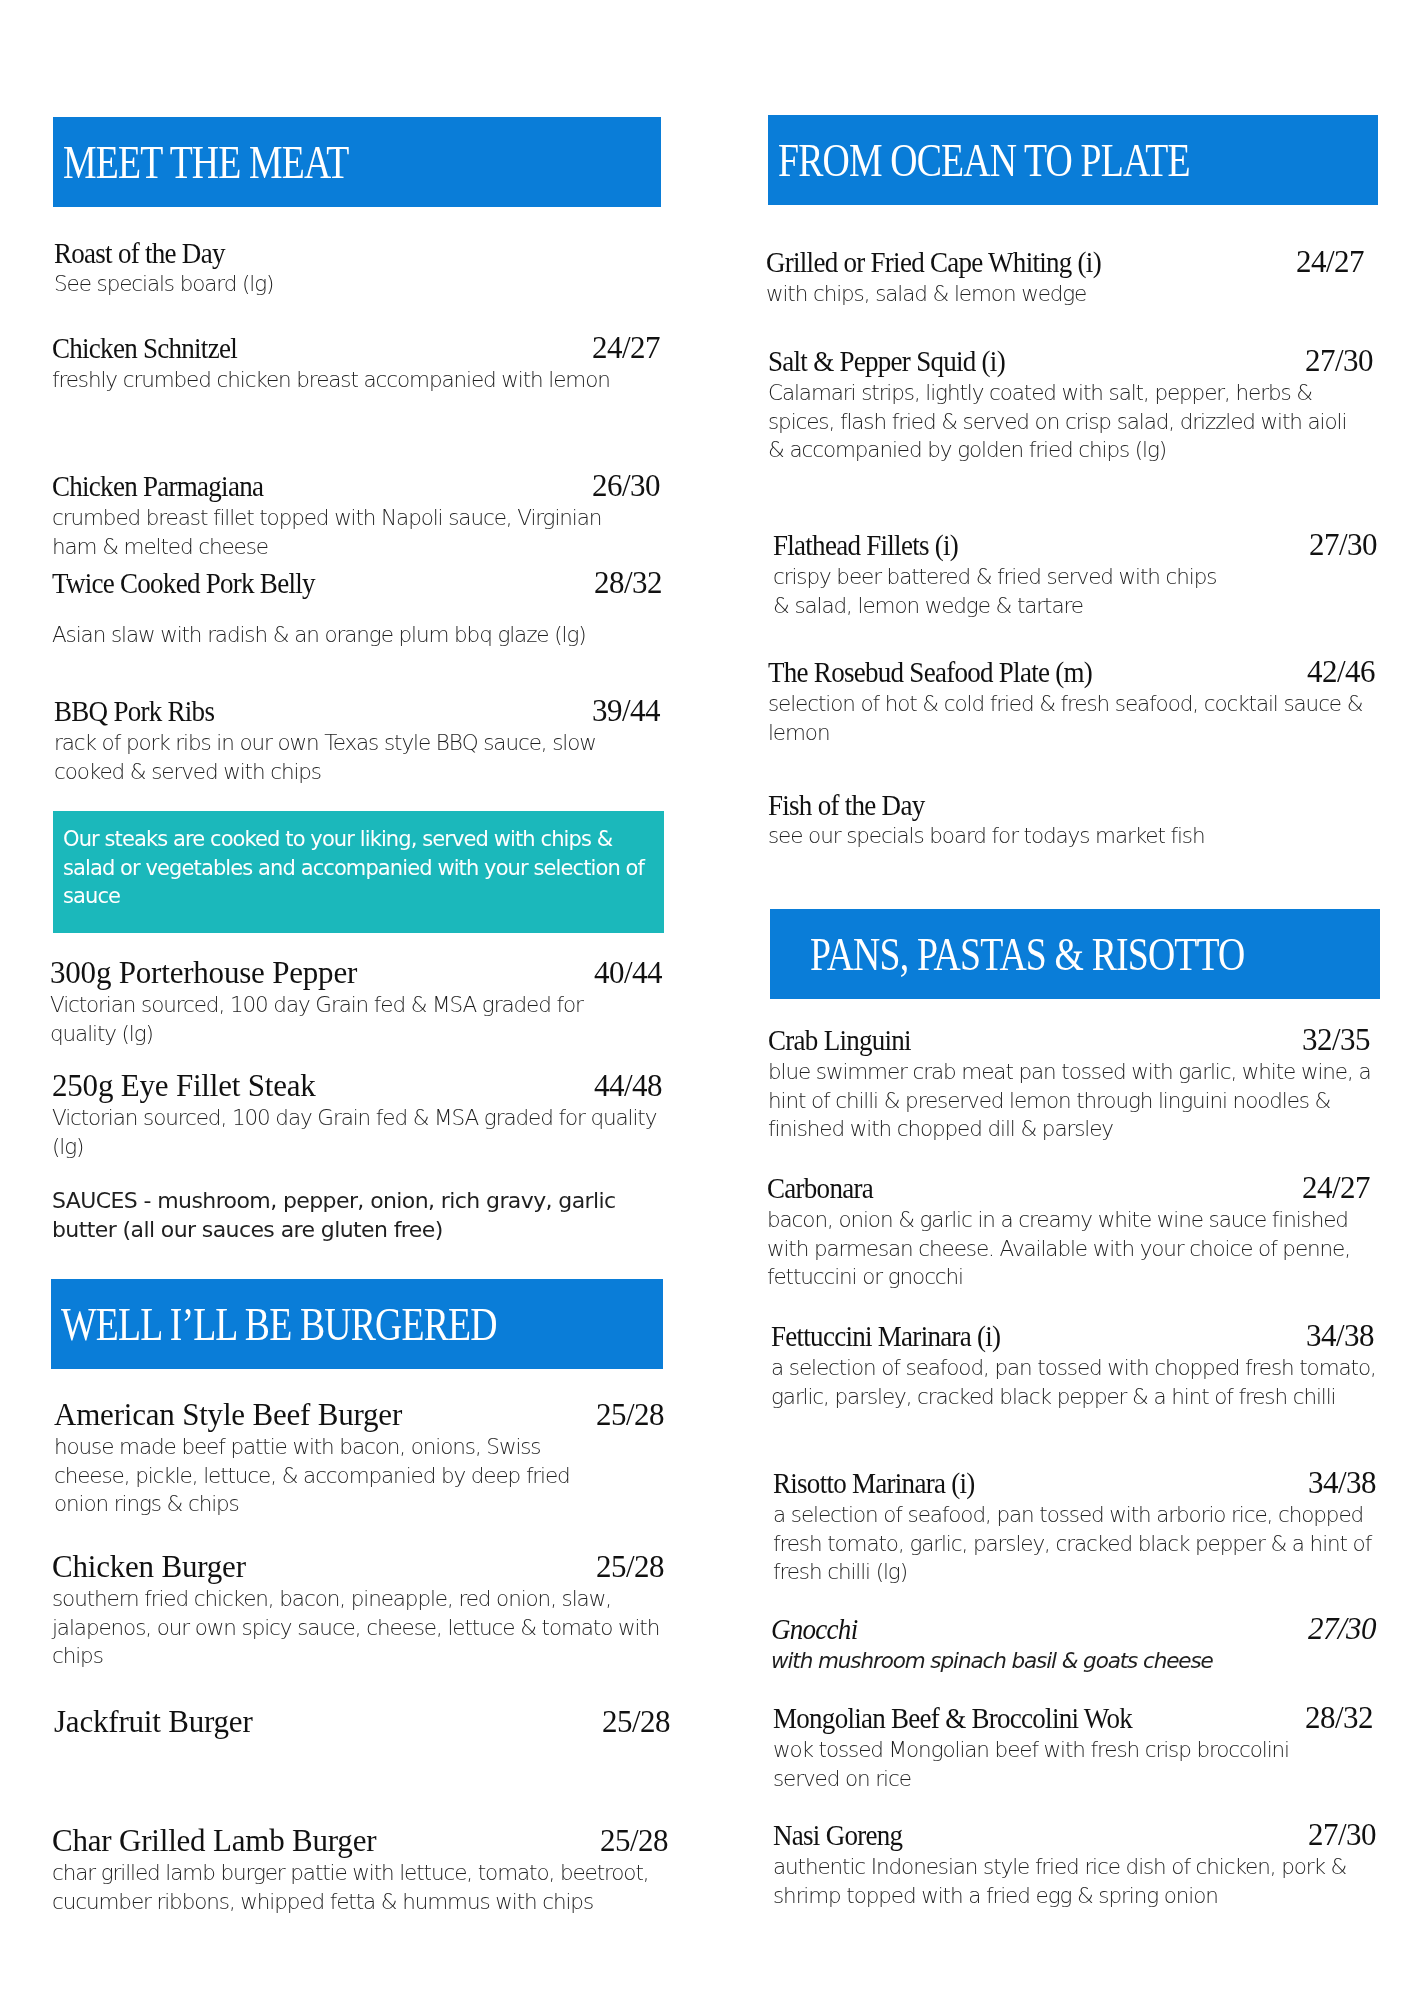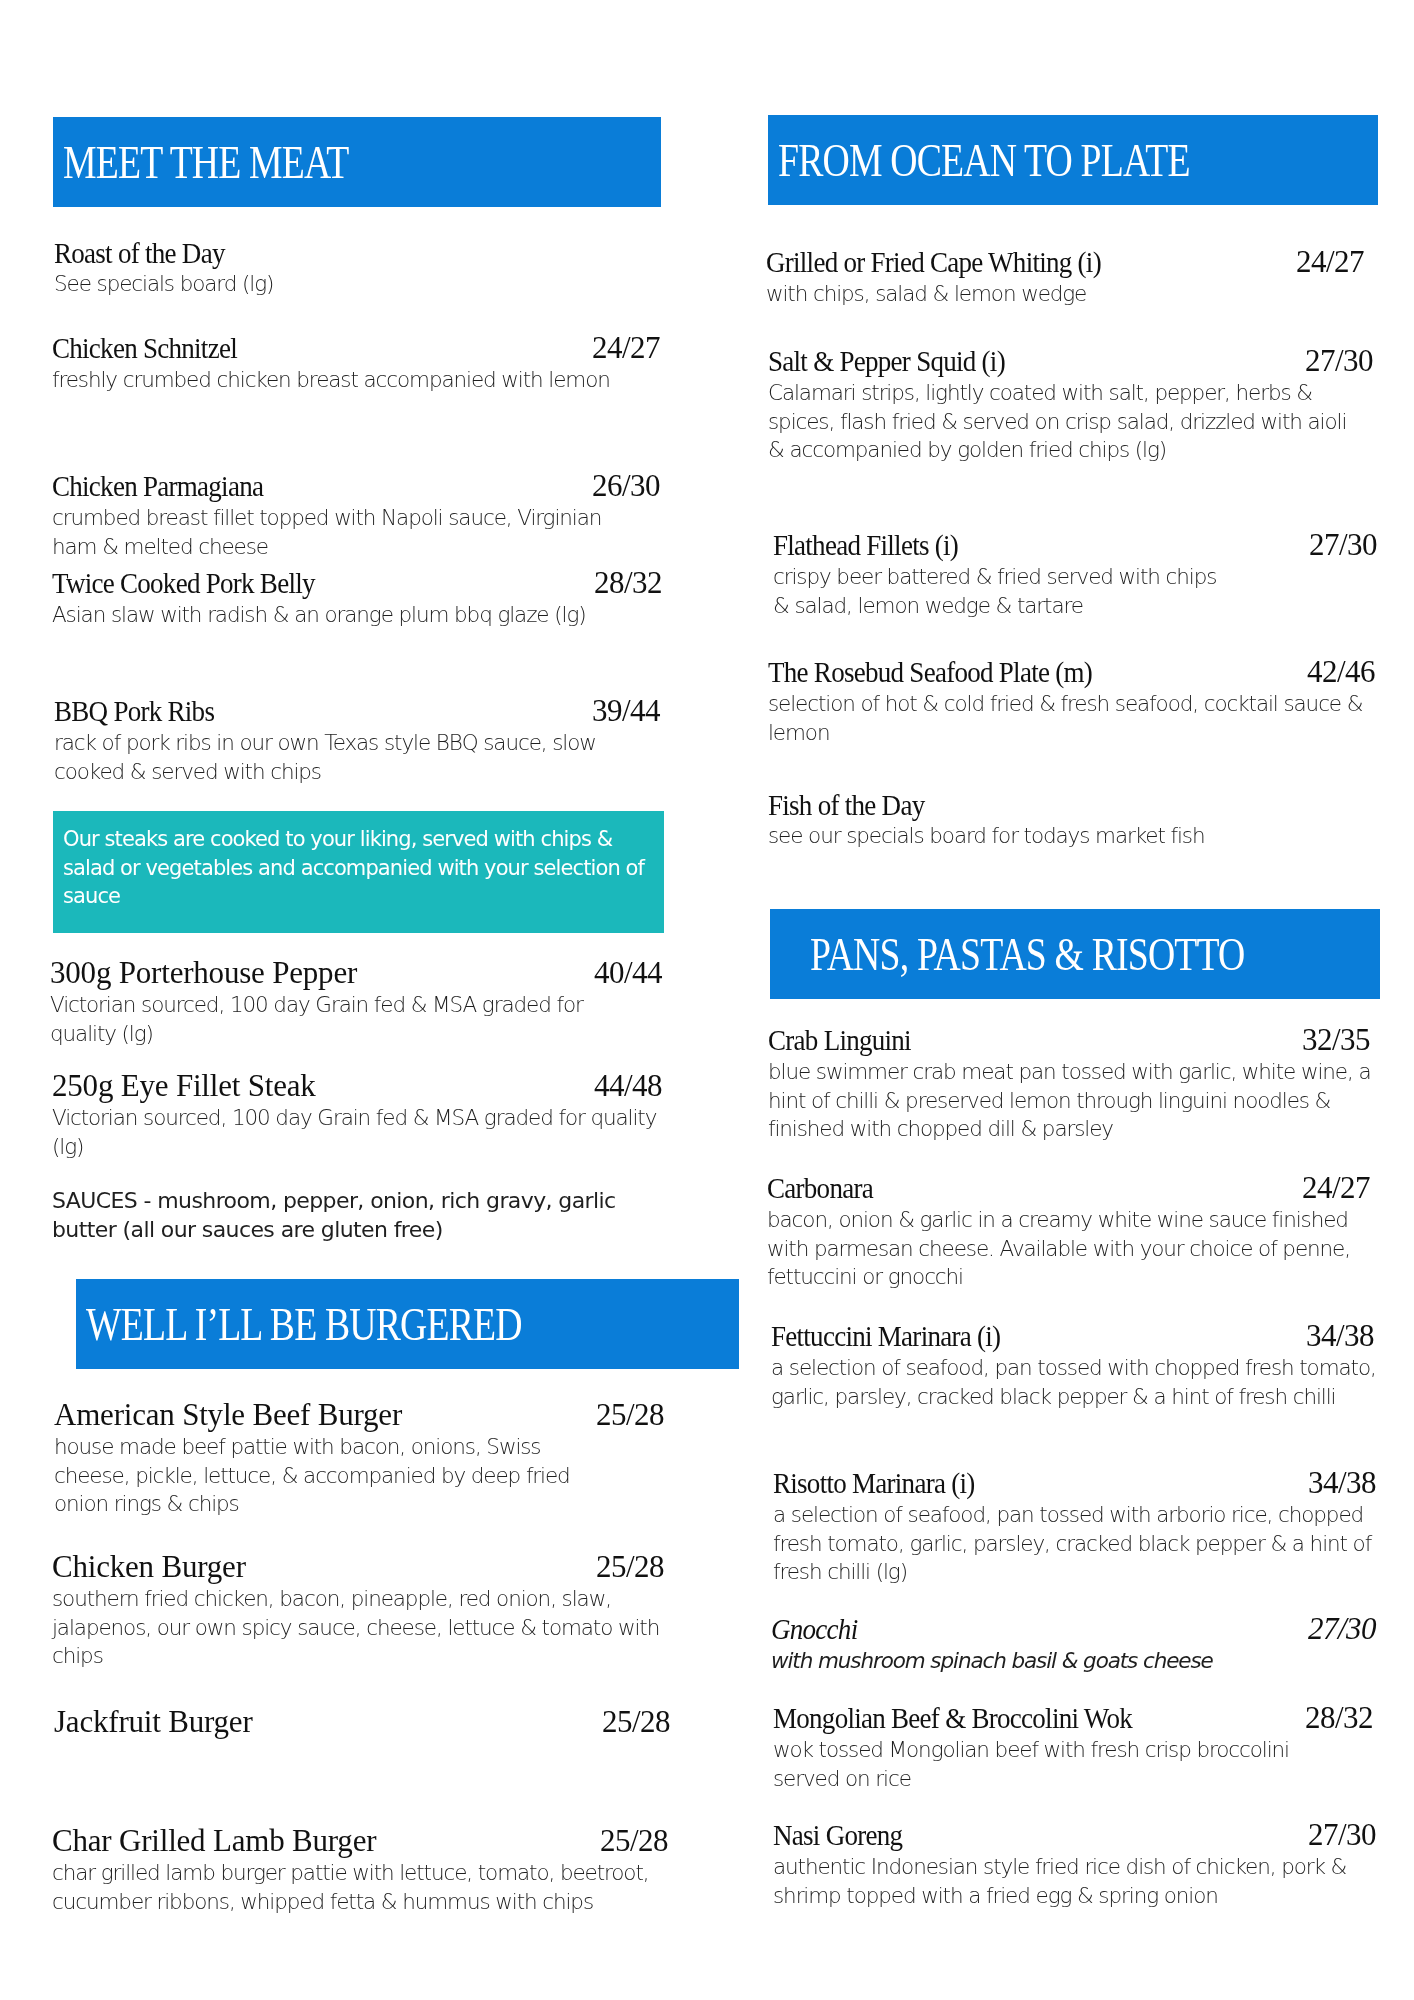--- a/index.html
+++ b/index.html
@@ -44,21 +44,21 @@
       <span class="price">26/30</span>
     </div>
   <div class="desc" style="width:560px;">crumbed breast fillet topped with Napoli sauce, Virginian  ham &amp; melted cheese</div>
 </div>
 
 <div class="item" style="left:52px; top:565px; width:610px;">
   <div class="row">
       <span class="name">Twice Cooked Pork Belly</span>
       <span class="price">28/32</span>
     </div>
-  <div class="desc" style="width:590px;">Asian slaw with radish &amp; an orange plum bbq glaze (lg)</div>
+  <div class="desc" style="width:590px;margin-top:20px;">Asian slaw with radish &amp; an orange plum bbq glaze (lg)</div>
 </div>
 
 <div class="item" style="left:54px; top:693px; width:606px;">
   <div class="row">
       <span class="name">BBQ Pork Ribs</span>
       <span class="price">39/44</span>
     </div>
   <div class="desc" style="width:590px;">rack of pork ribs in our own Texas style BBQ sauce, slow cooked &amp; served with chips</div>
 </div>
 
@@ -77,21 +77,21 @@
 <div class="item steak" style="left:52px; top:1068px; width:610px;">
   <div class="row">
       <span class="name">250g Eye Fillet Steak</span>
       <span class="price">44/48</span>
     </div>
   <div class="desc" style="width:625px;">Victorian sourced, 100 day Grain fed &amp; MSA graded for quality (lg)</div>
 </div>
 
 <div class="sauces" style="left:52px; top:1187px; width:600px;">SAUCES - mushroom, pepper, onion, rich gravy, garlic  butter (all our sauces are gluten free)</div>
 
-<div class="hdr" style="left:51px; top:1279px; width:663px;margin-left:25px;">
+<div class="hdr" style="left:51px; top:1279px; width:612px;">
   <span>WELL I’LL BE BURGERED</span>
 </div>
 
 <div class="item steak" style="left:54px; top:1397px; width:610px;">
   <div class="row">
       <span class="name">American Style Beef Burger</span>
       <span class="price">25/28</span>
     </div>
   <div class="desc" style="width:540px;">house made beef pattie with bacon, onions, Swiss cheese,  pickle, lettuce, &amp; accompanied by deep fried onion rings &amp; chips</div>
 </div>

